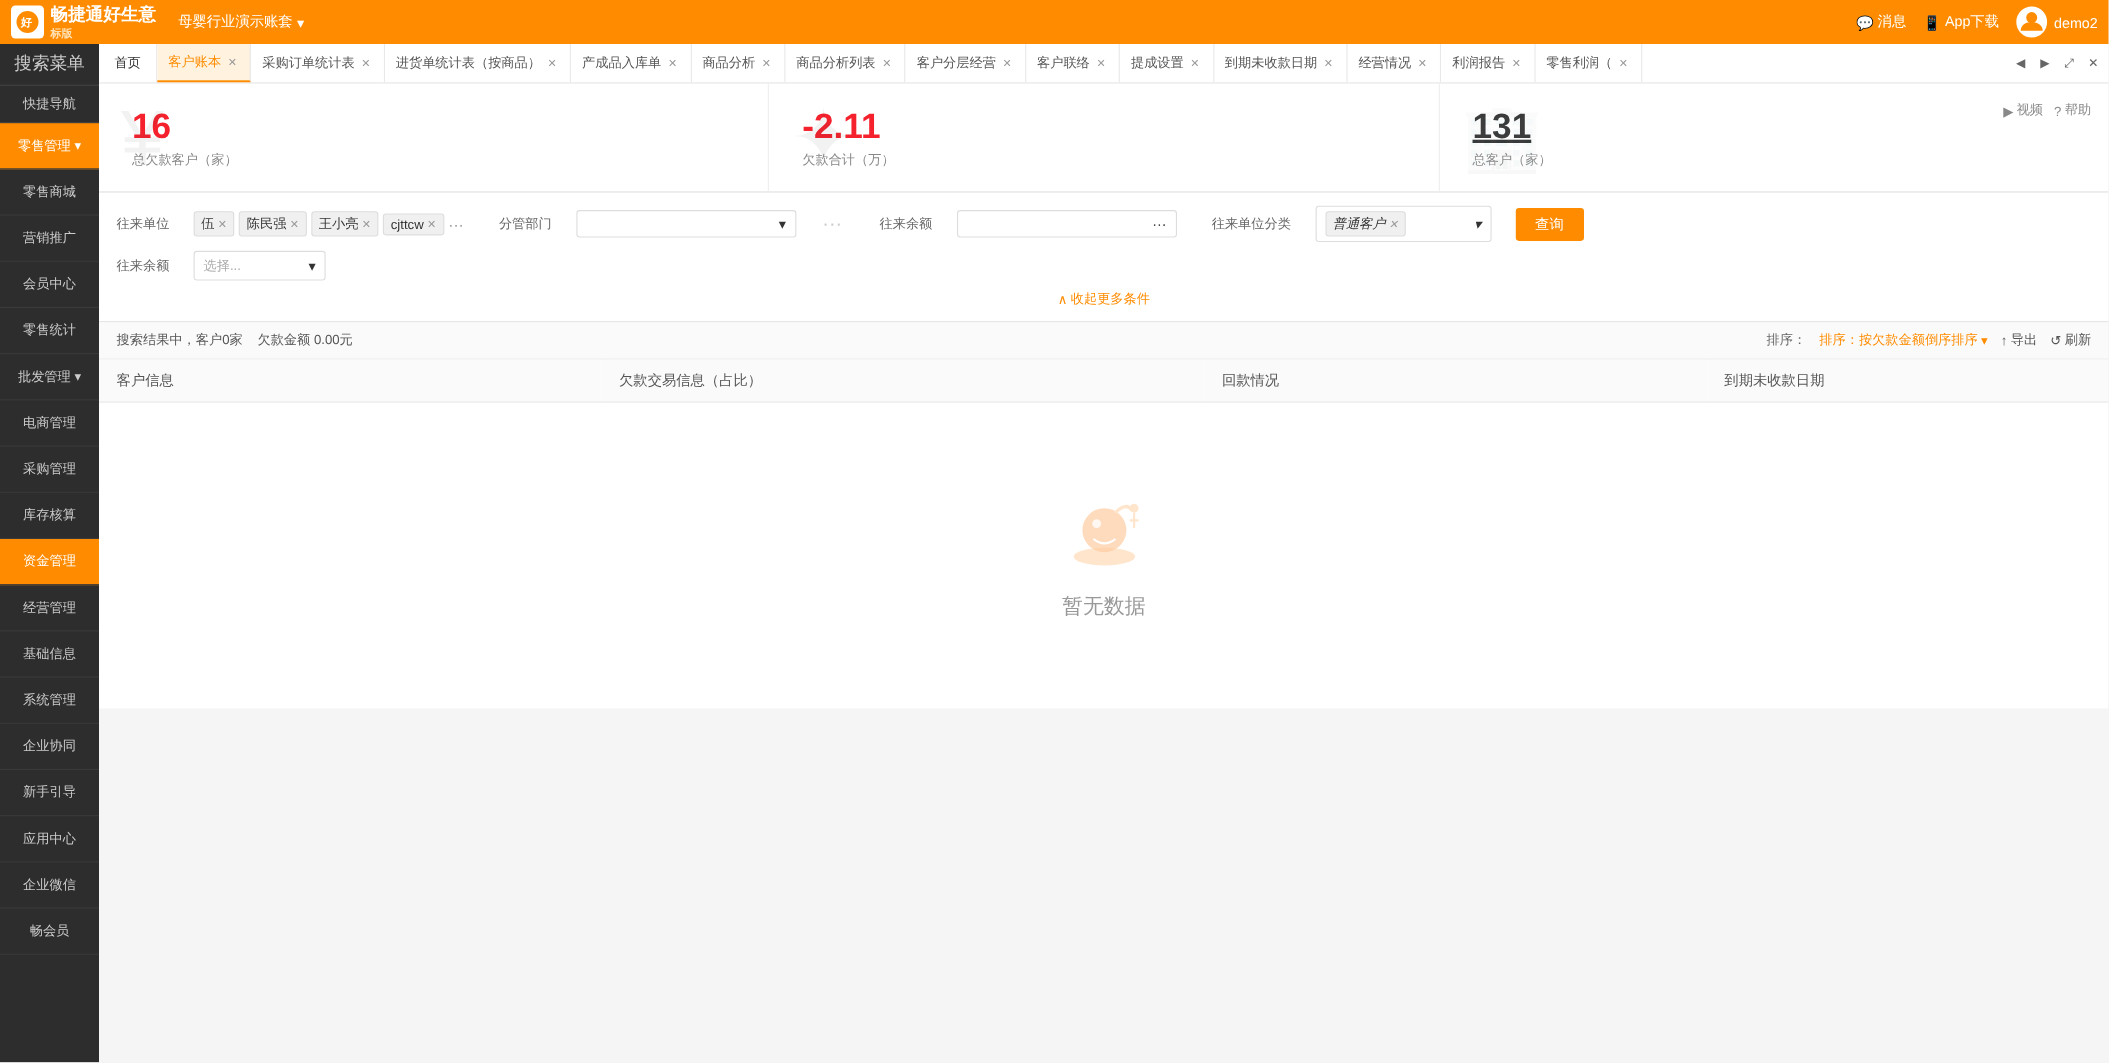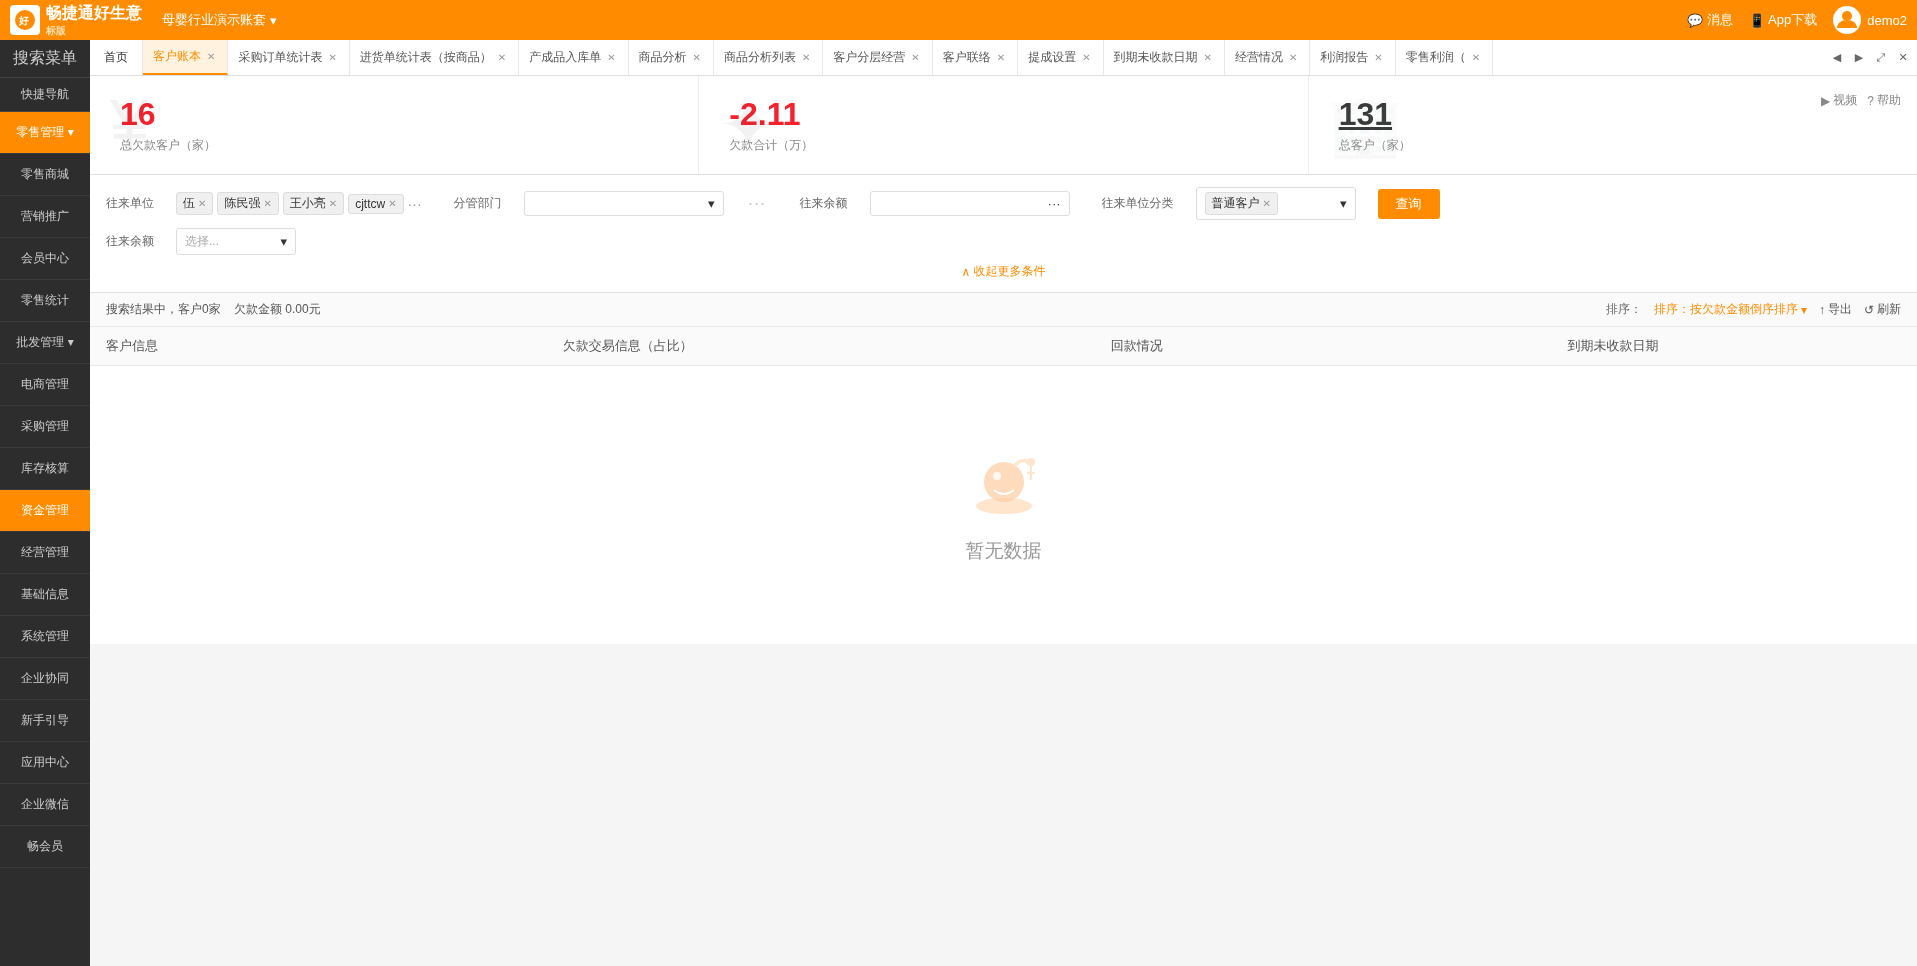--- a/index.html
+++ b/index.html
@@ -311,21 +311,21 @@
             </div>
             <span style="color:#ccc;font-size:18px;margin:0 2px;">···</span>
 
             <span class="filter-label" style="margin-left:10px;">往来余额</span>
             <div class="filter-select filter-select-wide">
               <span style="flex:1;font-size:12px;color:#ccc;"></span>
               <span>···</span>
             </div>
 
             <span class="filter-label" style="margin-left:10px;">往来单位分类</span>
-            <div class="filter-select" style="min-width:160px;">
+            <div class="filter-select" style="min-width:160px;font-style:italic;">
               <div class="filter-tag" style="margin:0;">
                 <span>普通客户</span>
                 <span class="rm">✕</span>
               </div>
               <span style="margin-left:auto;">▾</span>
             </div>
 
             <button class="query-btn">查询</button>
           </div>
 

